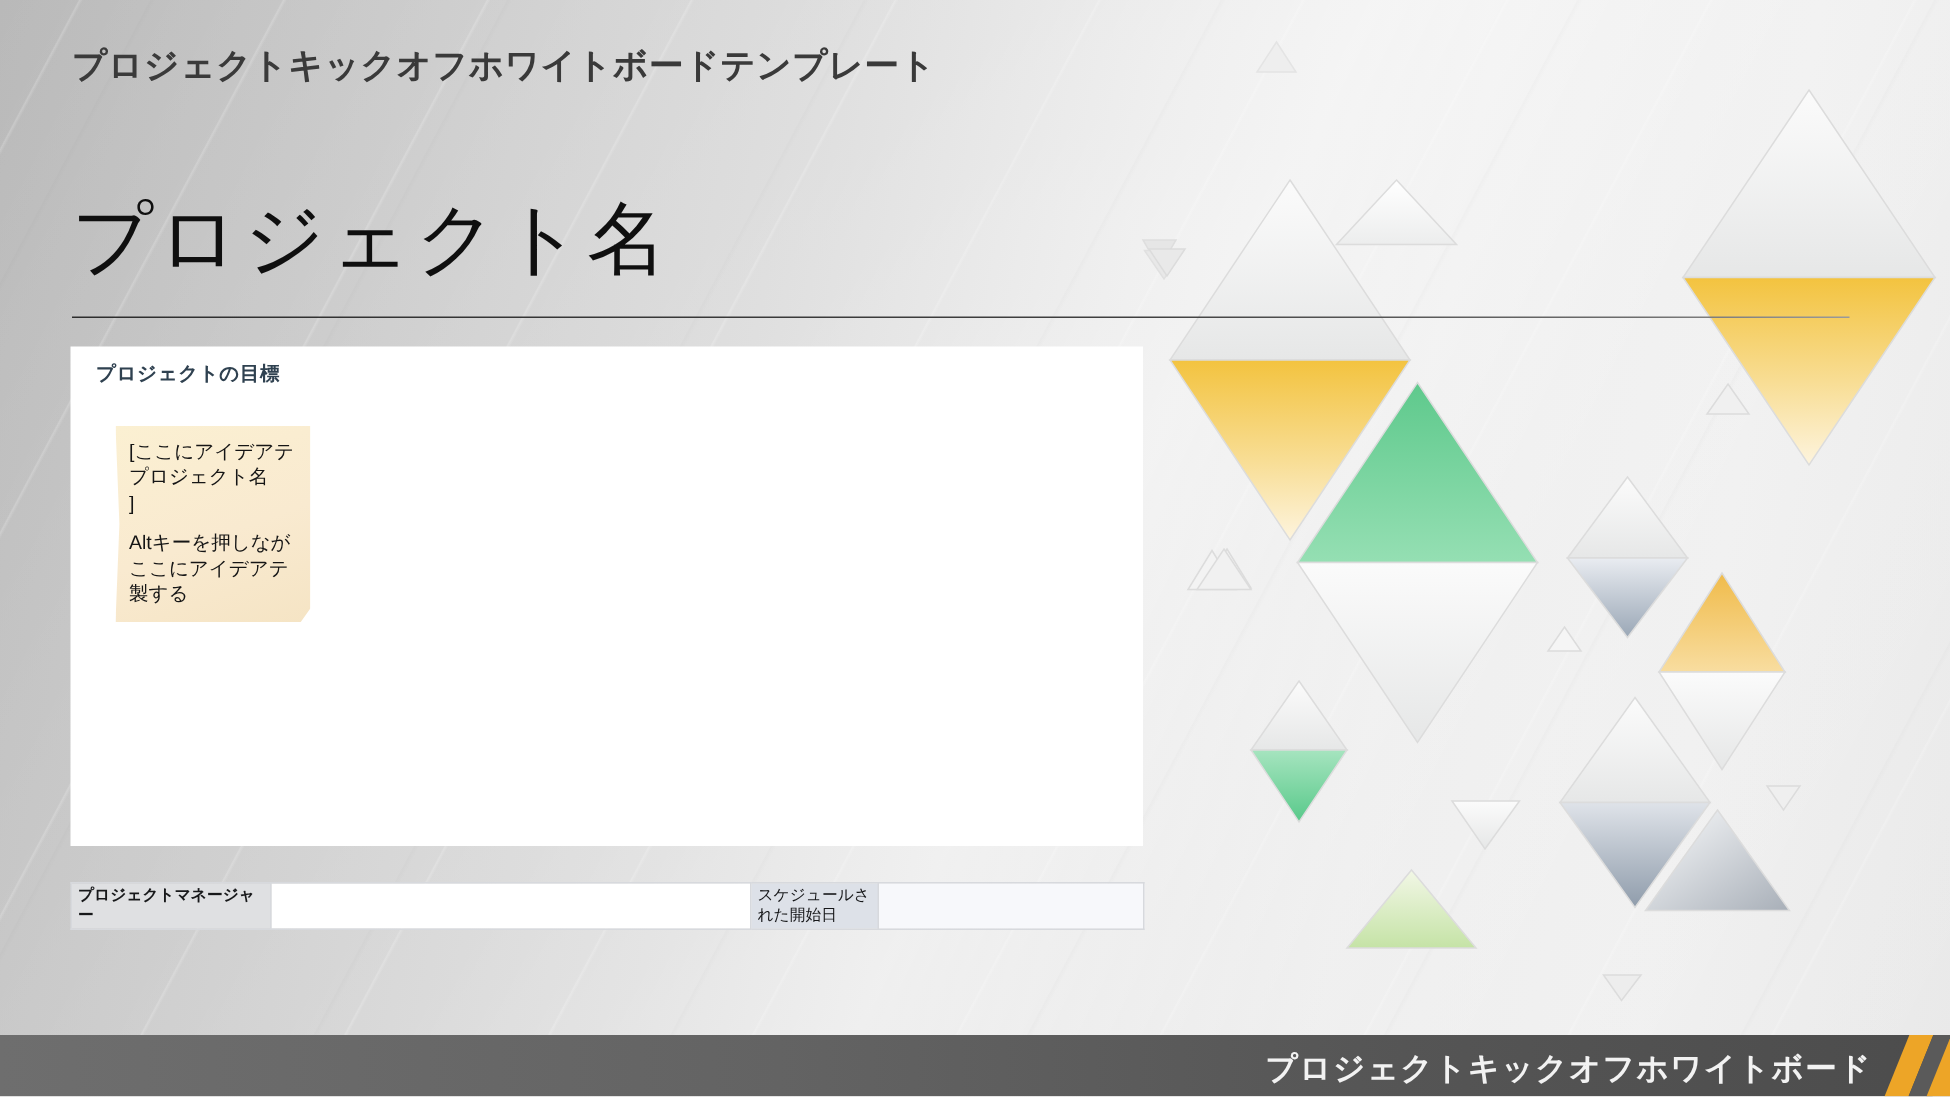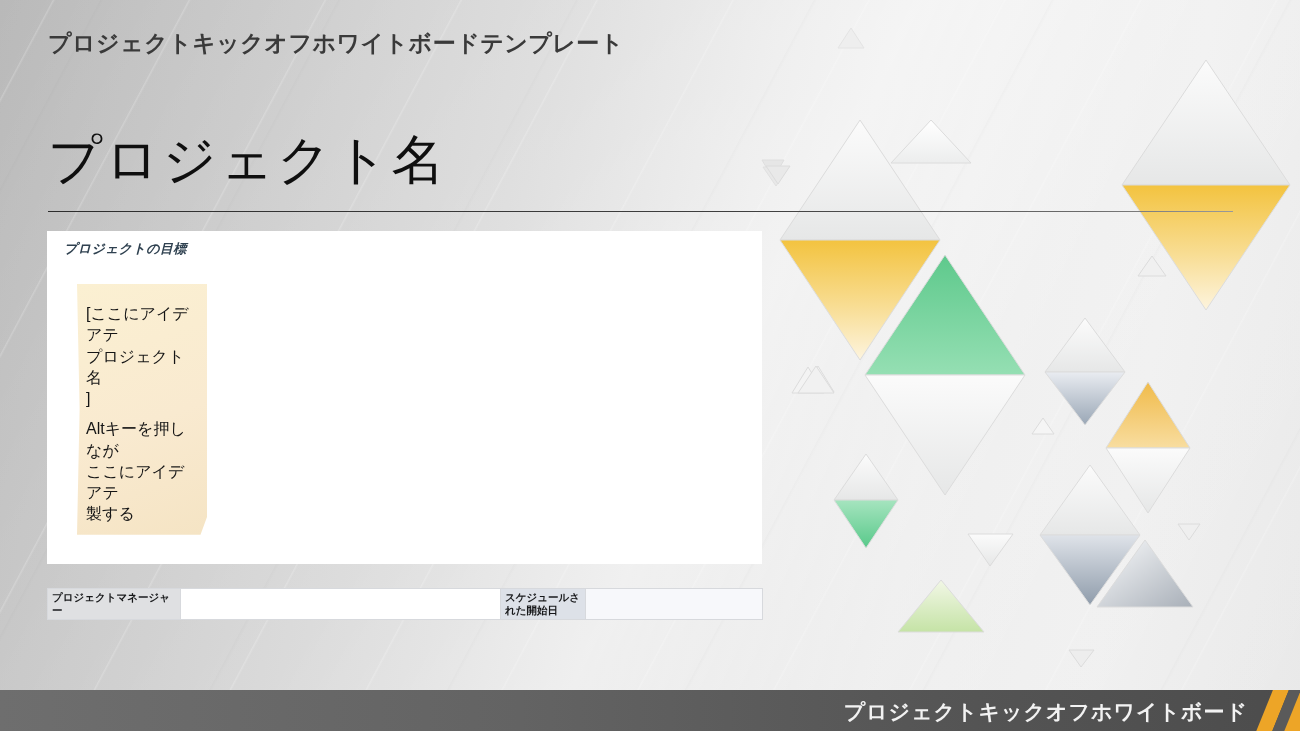--- a/index.html
+++ b/index.html
@@ -107,35 +107,34 @@
     z-index: 4;
   }
   .panel-heading {
     position: absolute;
     left: 17px;
     top: 9px;
     font-size: 13px;
     font-weight: bold;
     color: #2f4150;
     letter-spacing: .4px;
-    font-style: italic;
   }
 
   
   .sticky {
     position: absolute;
     left: 30px;
     top: 53px;
     width: 130px;
     min-height: 112px;
     background: linear-gradient(160deg, #fbf0d2 0%, #f9ead0 55%, #f5e4c4 100%);
     box-shadow: 1px 2px 3px rgba(0,0,0,0.22);
-    padding: 19px 9px 10px 9px;
+    padding: 8px 9px 10px 9px;
     box-sizing: border-box;
-    font-size: 16px;
+    font-size: 13px;
     line-height: 1.33;
     color: #151515;
     clip-path: polygon(0 0, 100% 0, 100% 93%, 95% 100%, 0 100%, 2% 50%);
   }
   .sticky p { margin: 0; }
   .sticky .gap { height: 9px; }
 
   
   .info-table {
     position: absolute;
@@ -154,21 +153,21 @@
     vertical-align: middle;
     color: #17181a;
     line-height: 1.22;
   }
   .info-table td.lbl {
     background: #dfe0e2;
     font-weight: bold;
   }
   .info-table td.lbl-b {
     background: #dde1e8;
-    font-weight: bold;
+    font-weight: normal;
   }
   .info-table td.val {
     background: #ffffff;
   }
   .info-table td.val-b {
     background: #f7f8fb;
   }
 
   
   .footer {

